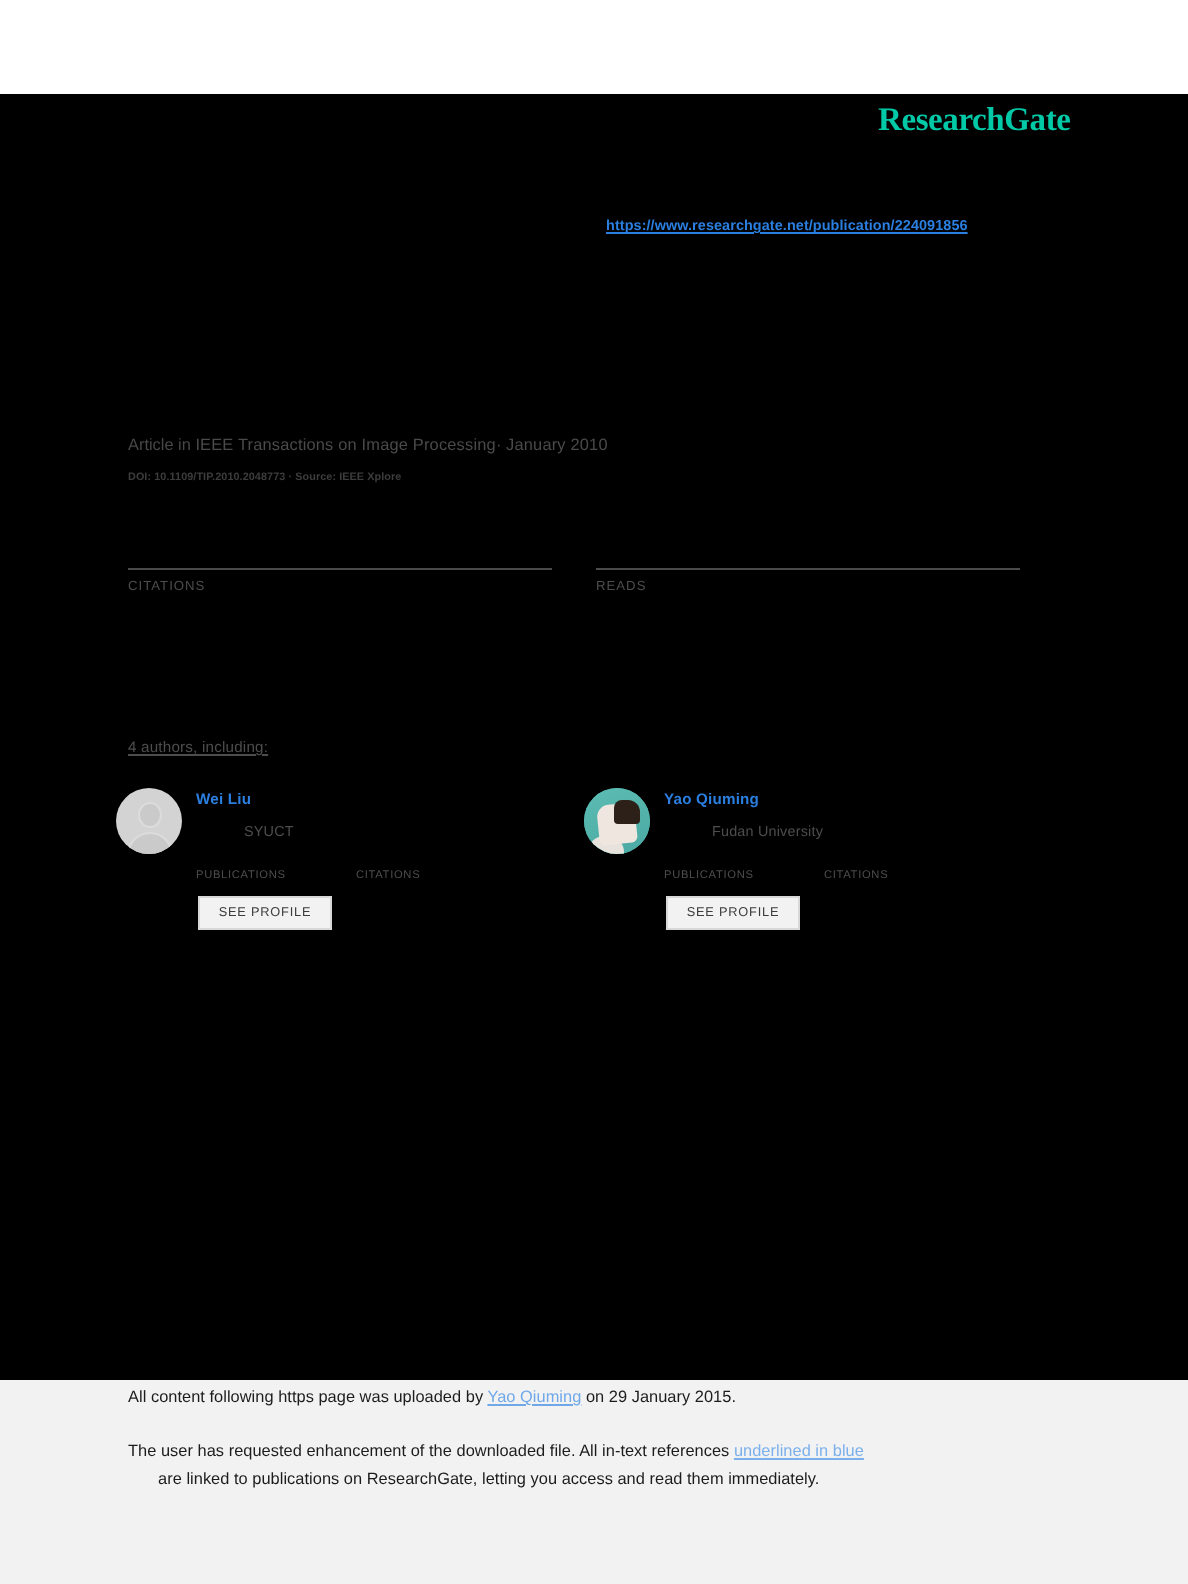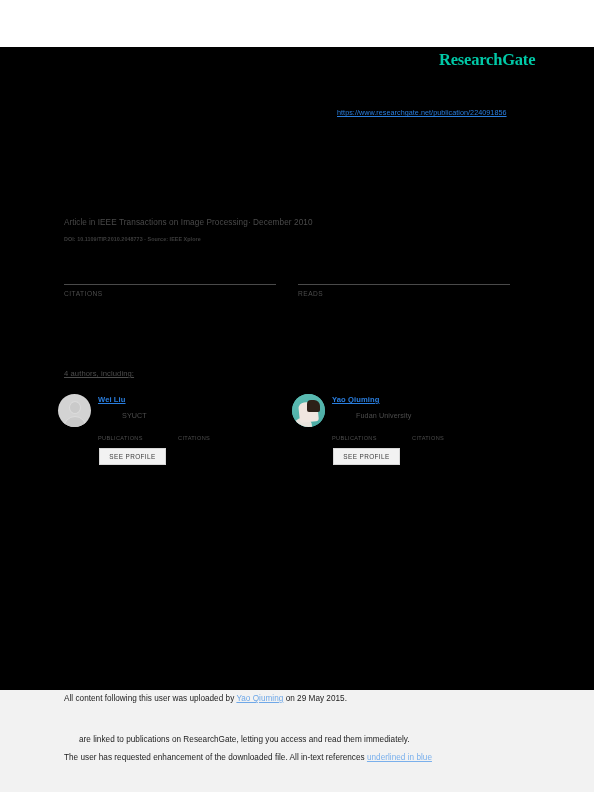--- a/index.html
+++ b/index.html
@@ -48,25 +48,24 @@
     letter-spacing: -0.2px;
     color: #00c9a7;
     white-space: nowrap;
   }
 
   
   .pub-url {
     position: absolute;
     left: 303px; top: 108px;
     font-size: 7.2px;
-    font-weight: 400;
+    font-weight: 700;
     letter-spacing: 0.05px;
     color: #2a7fe0;
     white-space: nowrap;
-    margin-left: 34px;
   }
 
   
   .hidden-title {
     position: absolute;
     left: 64px; top: 140px;
     width: 470px;
     color: #000000;
     font-size: 13px;
     line-height: 17px;
@@ -201,21 +200,20 @@
     border-radius: 8px 8px 0 0;
   }
 
   .author-name {
     position: absolute;
     left: 40px; top: 3px;
     font-size: 7.6px;
     font-weight: 700;
     color: #2a7fe0;
     letter-spacing: 0.1px;
-    text-decoration: underline;
   }
   .author-affil {
     position: absolute;
     left: 40px; top: 19px;
     font-size: 7.2px;
     color: #4d4d4d;
     letter-spacing: 0.1px;
     margin-left: 24px;
   }
 
@@ -272,21 +270,21 @@
   }
   .footer-line {
     position: absolute;
     left: 64px;
     font-size: 8.2px;
     color: #1c1c1c;
     letter-spacing: 0.02px;
     white-space: nowrap;
   }
   .fl1 { top: 694px; }
-  .fl2 { top: 753px; }
+  .fl2 { top: 721px; }
   .fl3 { top: 735px; padding-left: 15px; }
   .link-blue { color: #6fa8e8; }
   .link-blue2 { color: #7ab0ec; }
 </style>
 </head>
 <body>
 
 <div class="page">
 
   <div class="top-band"></div>
@@ -296,21 +294,21 @@
   <div class="rg-logo">ResearchGate</div>
 
   <a class="pub-url" href="#">https://www.researchgate.net/publication/224091856</a>
 
   <div class="hidden-title"></div>
 
   <div class="article-meta">
     <span class="lbl">Article</span>
     <span class="ital">in</span>
     <span class="jrnl">IEEE Transactions on Image Processing</span><span class="jrnl">·</span>
-    <span class="jrnl">December 2010</span>
+    <span class="jrnl">January 2010</span>
   </div>
 
   <div class="article-doi">DOI: 10.1109/TIP.2010.2048773 · Source: IEEE Xplore</div>
 
   <div class="stat citations">
     <span class="num"></span>
     <span class="rule"></span>
     <span class="cap">CITATIONS</span>
   </div>
 
@@ -360,21 +358,21 @@
         <span class="n"></span>
         <span class="c">CITATIONS</span>
       </div>
     </div>
     <div class="see-profile">SEE PROFILE</div>
   </div>
 
   <div class="footer"></div>
 
   <div class="footer-line fl1">
-    <span>All content following this user was uploaded by </span><a class="link-blue" href="#">Yao Qiuming</a><span> on 29 May 2015.</span>
+    <span>All content following https page was uploaded by </span><a class="link-blue" href="#">Yao Qiuming</a><span> on 29 January 2015.</span>
   </div>
 
   <div class="footer-line fl2">
     <span>The user has requested enhancement of the downloaded file. All in-text references </span><a class="link-blue2" href="#">underlined in blue</a>
   </div>
 
   <div class="footer-line fl3">are linked to publications on ResearchGate, letting you access and read them immediately.</div>
 
 </div>
 

